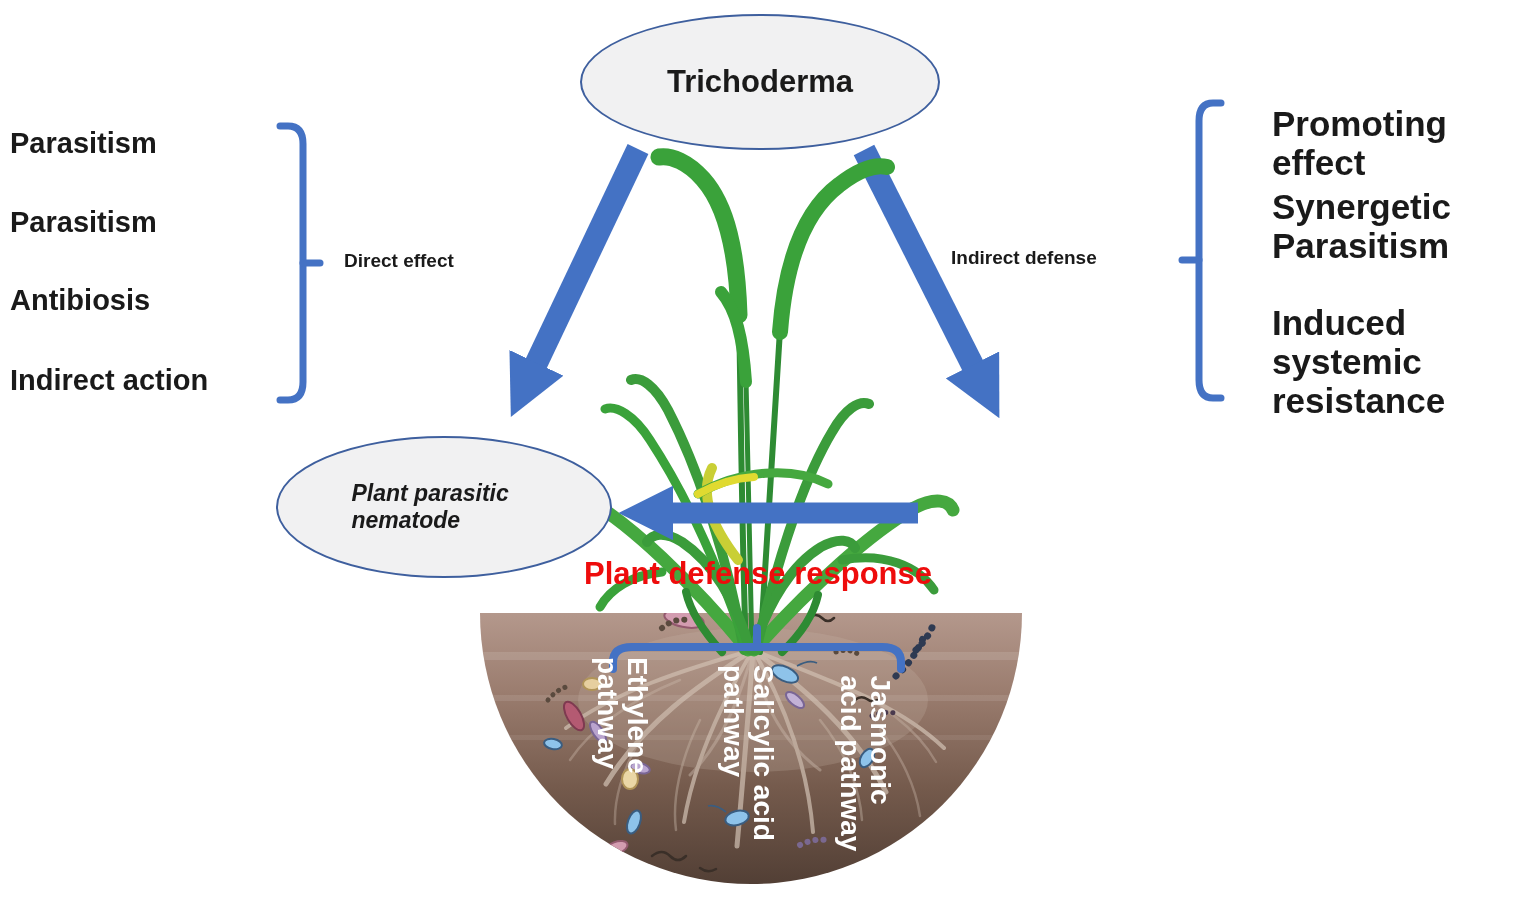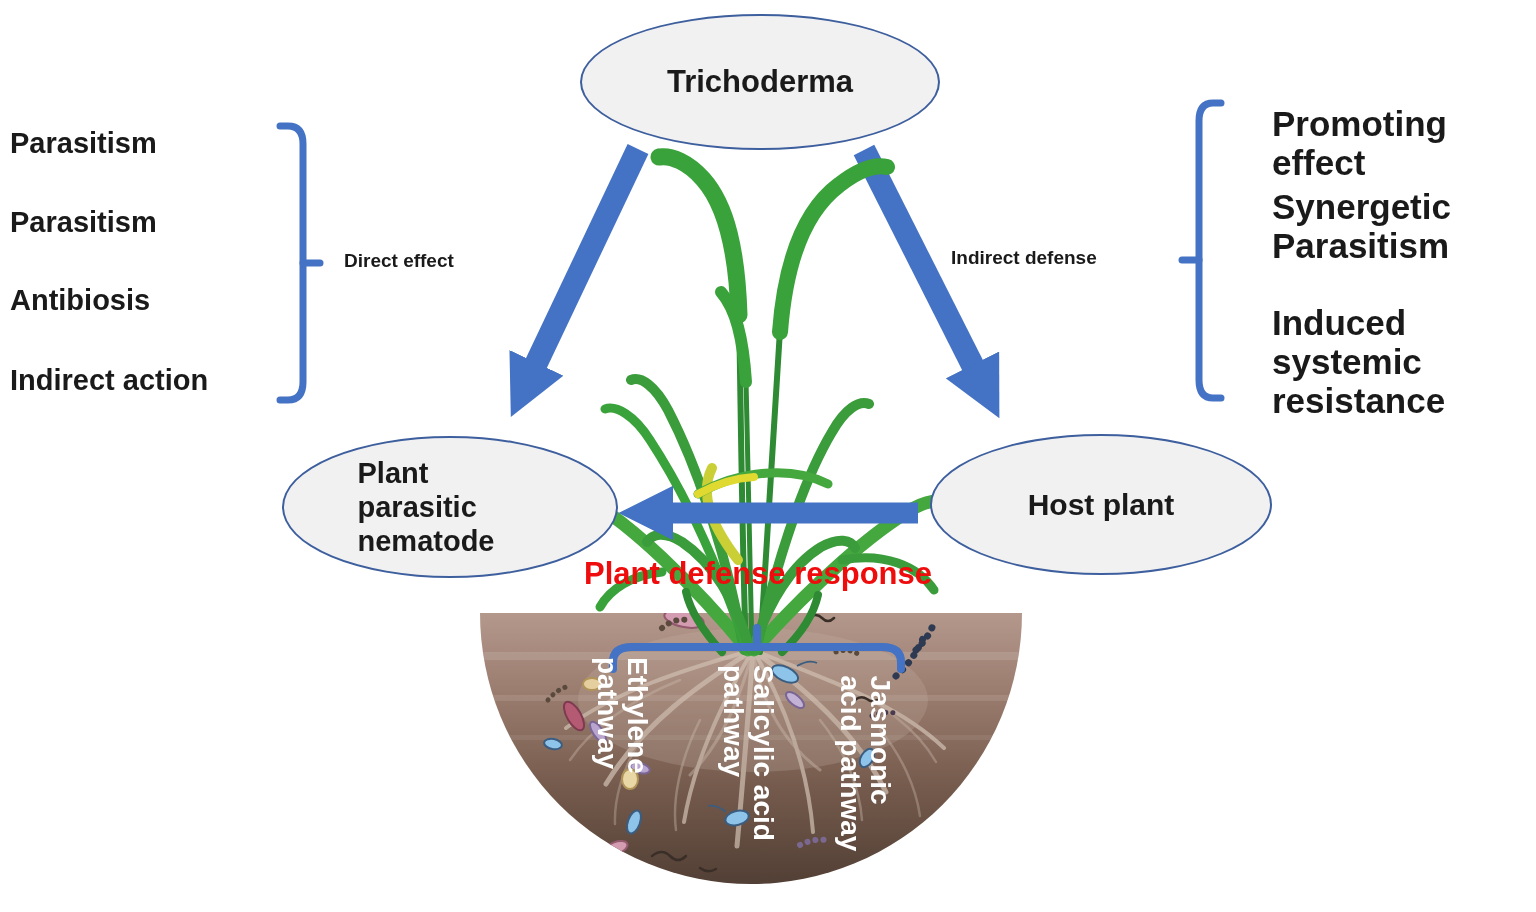--- a/index.html
+++ b/index.html
@@ -10,21 +10,21 @@
   .stage svg{position:absolute;left:0;top:0;}
   
   .node{
     position:absolute;border-radius:50%;
     background:var(--node-fill,#f1f1f2);
     border:2.5px solid var(--node-border,#3e5f9e);
     display:flex;align-items:center;justify-content:center;
     line-height:1.18;
   }
   .node-trichoderma{left:580px;top:14px;width:356px;height:132px;font-size:31px;}
-  .node-nematode{left:282px;top:436px;width:332px;height:138px;font-size:29px;}
+  .node-nematode{left:276px;top:436px;width:332px;height:138px;font-size:23px;font-style:italic;}
   .node-nematode span{display:block;width:185px;}
   .node-host{left:930px;top:434px;width:338px;height:137px;font-size:30px;}
   
   .side-item{position:absolute;font-size:29px;white-space:nowrap;}
   .multi-item{position:absolute;font-size:35px;line-height:39px;}
   .multi-item span{display:block;}
   .bracket-label{position:absolute;font-size:19px;white-space:nowrap;margin-left:7px;}
   
   .defense-title{
     position:absolute;left:568px;top:556px;width:380px;text-align:center;
@@ -180,23 +180,20 @@
       <line class="bracket-soil" x1="757" y1="647" x2="757" y2="628"></line>
     </g>
   </svg>
 
   <div class="node node-trichoderma">
     <span>Trichoderma</span>
   </div>
   <div class="node node-nematode">
     <span>Plant parasitic nematode</span>
   </div>
-  <div class="node node-host">
-    <span>Host plant</span>
-  </div>
 
   <div class="side-item" style="left:10px;top:127px">Parasitism</div>
   <div class="side-item" style="left:10px;top:206px">Parasitism</div>
   <div class="side-item" style="left:10px;top:284px">Antibiosis</div>
   <div class="side-item" style="left:10px;top:364px">Indirect action</div>
   <div class="bracket-label" style="left:337px;top:250px">Direct effect</div>
 
   <div class="multi-item" style="left:1272px;top:104px">
     <span>Promoting effect</span>
   </div>

